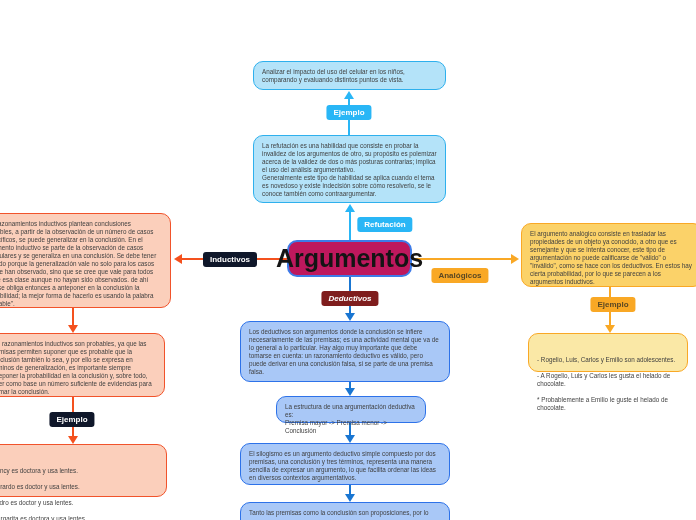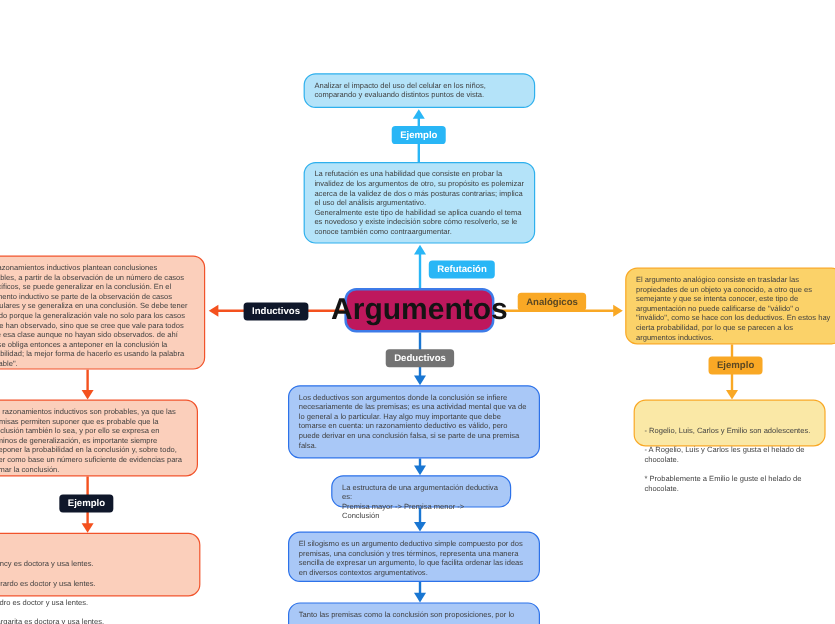--- a/index.html
+++ b/index.html
@@ -33,21 +33,21 @@
   .node li { margin:0; padding:0; }
 
   .pill {
     position:absolute; z-index:3; transform:translateX(-50%);
     font-size:8px; font-weight:bold; color:#ffffff;
     padding:3px 7px; border-radius:3px; white-space:nowrap;
   }
   .pill-cyan   { background:#29b6f6; }
   .pill-orange { background:#0f172a; }
   .pill-amber  { background:#f9a825; color:#5b4823; }
-  .pill-dblue  { background:#737373; }
+  .pill-dblue  { background:#7f1d1d;font-style:italic; }
 
   .center-node {
     position:absolute; z-index:3; box-sizing:border-box;
     left:287px; top:240px; width:125px; height:37px;
     background:#be185d; border:2px solid #3d7be8; border-radius:10px;
     display:flex; align-items:center; justify-content:center;
     font-size:25px; font-weight:bold; color:#141414;
   }
 </style>
 </head>
@@ -85,21 +85,21 @@
       <polygon class="a-blue" points="345,435 355,435 350,443"></polygon>
       <path class="w-blue" d="M350 485 V496"></path>
       <polygon class="a-blue" points="345,494 355,494 350,502"></polygon>
     </g>
   </svg>
 
   <div class="center-node">Argumentos</div>
 
   <div class="pill pill-cyan" style="left:350px; top:217px;margin-left:35px;">Refutación</div>
   <div class="pill pill-orange" style="left:230px; top:252px;">Inductivos</div>
-  <div class="pill pill-amber" style="left:460px; top:244px;">Analógicos</div>
+  <div class="pill pill-amber" style="left:460px; top:268px;">Analógicos</div>
   <div class="pill pill-dblue" style="left:350px; top:291px;">Deductivos</div>
 
   <div class="node cyan" style="left:253px; top:61px; width:193px; height:29px;">Analizar el impacto del uso del celular en los niños, comparando y evaluando distintos puntos de vista.</div>
   <div class="pill pill-cyan" style="left:349px; top:105px;">Ejemplo</div>
   <div class="node cyan" style="left:253px; top:135px; width:193px; height:68px;">La refutación es una habilidad que consiste en probar la invalidez de los argumentos de otro, su propósito es polemizar acerca de la validez de dos o más posturas contrarias; implica el uso del análisis argumentativo.
 Generalmente este tipo de habilidad se aplica cuando el tema es novedoso y existe indecisión sobre cómo resolverlo, se le conoce también como contraargumentar.</div>
 
   <div class="node salmon" style="left:-25px; top:213px; width:196px; height:95px;">Los razonamientos inductivos plantean conclusiones probables, a partir de la observación de un número de casos específicos, se puede generalizar en la conclusión. En el argumento inductivo se parte de la observación de casos particulares y se generaliza en una conclusión. Se debe tener cuidado porque la generalización vale no solo para los casos que se han observado, sino que se cree que vale para todos los de esa clase aunque no hayan sido observados. de ahí que, se obliga entonces a anteponer en la conclusión la probabilidad; la mejor forma de hacerlo es usando la palabra "probable".</div>
   <div class="node salmon" style="left:-19px; top:333px; width:184px; height:64px;">Los razonamientos inductivos son probables, ya que las premisas permiten suponer que es probable que la conclusión también lo sea, y por ello se expresa en términos de generalización, es importante siempre anteponer la probabilidad en la conclusión y, sobre todo, tener como base un número suficiente de evidencias para afirmar la conclusión.</div>
   <div class="pill pill-orange" style="left:72px; top:412px;">Ejemplo</div>

